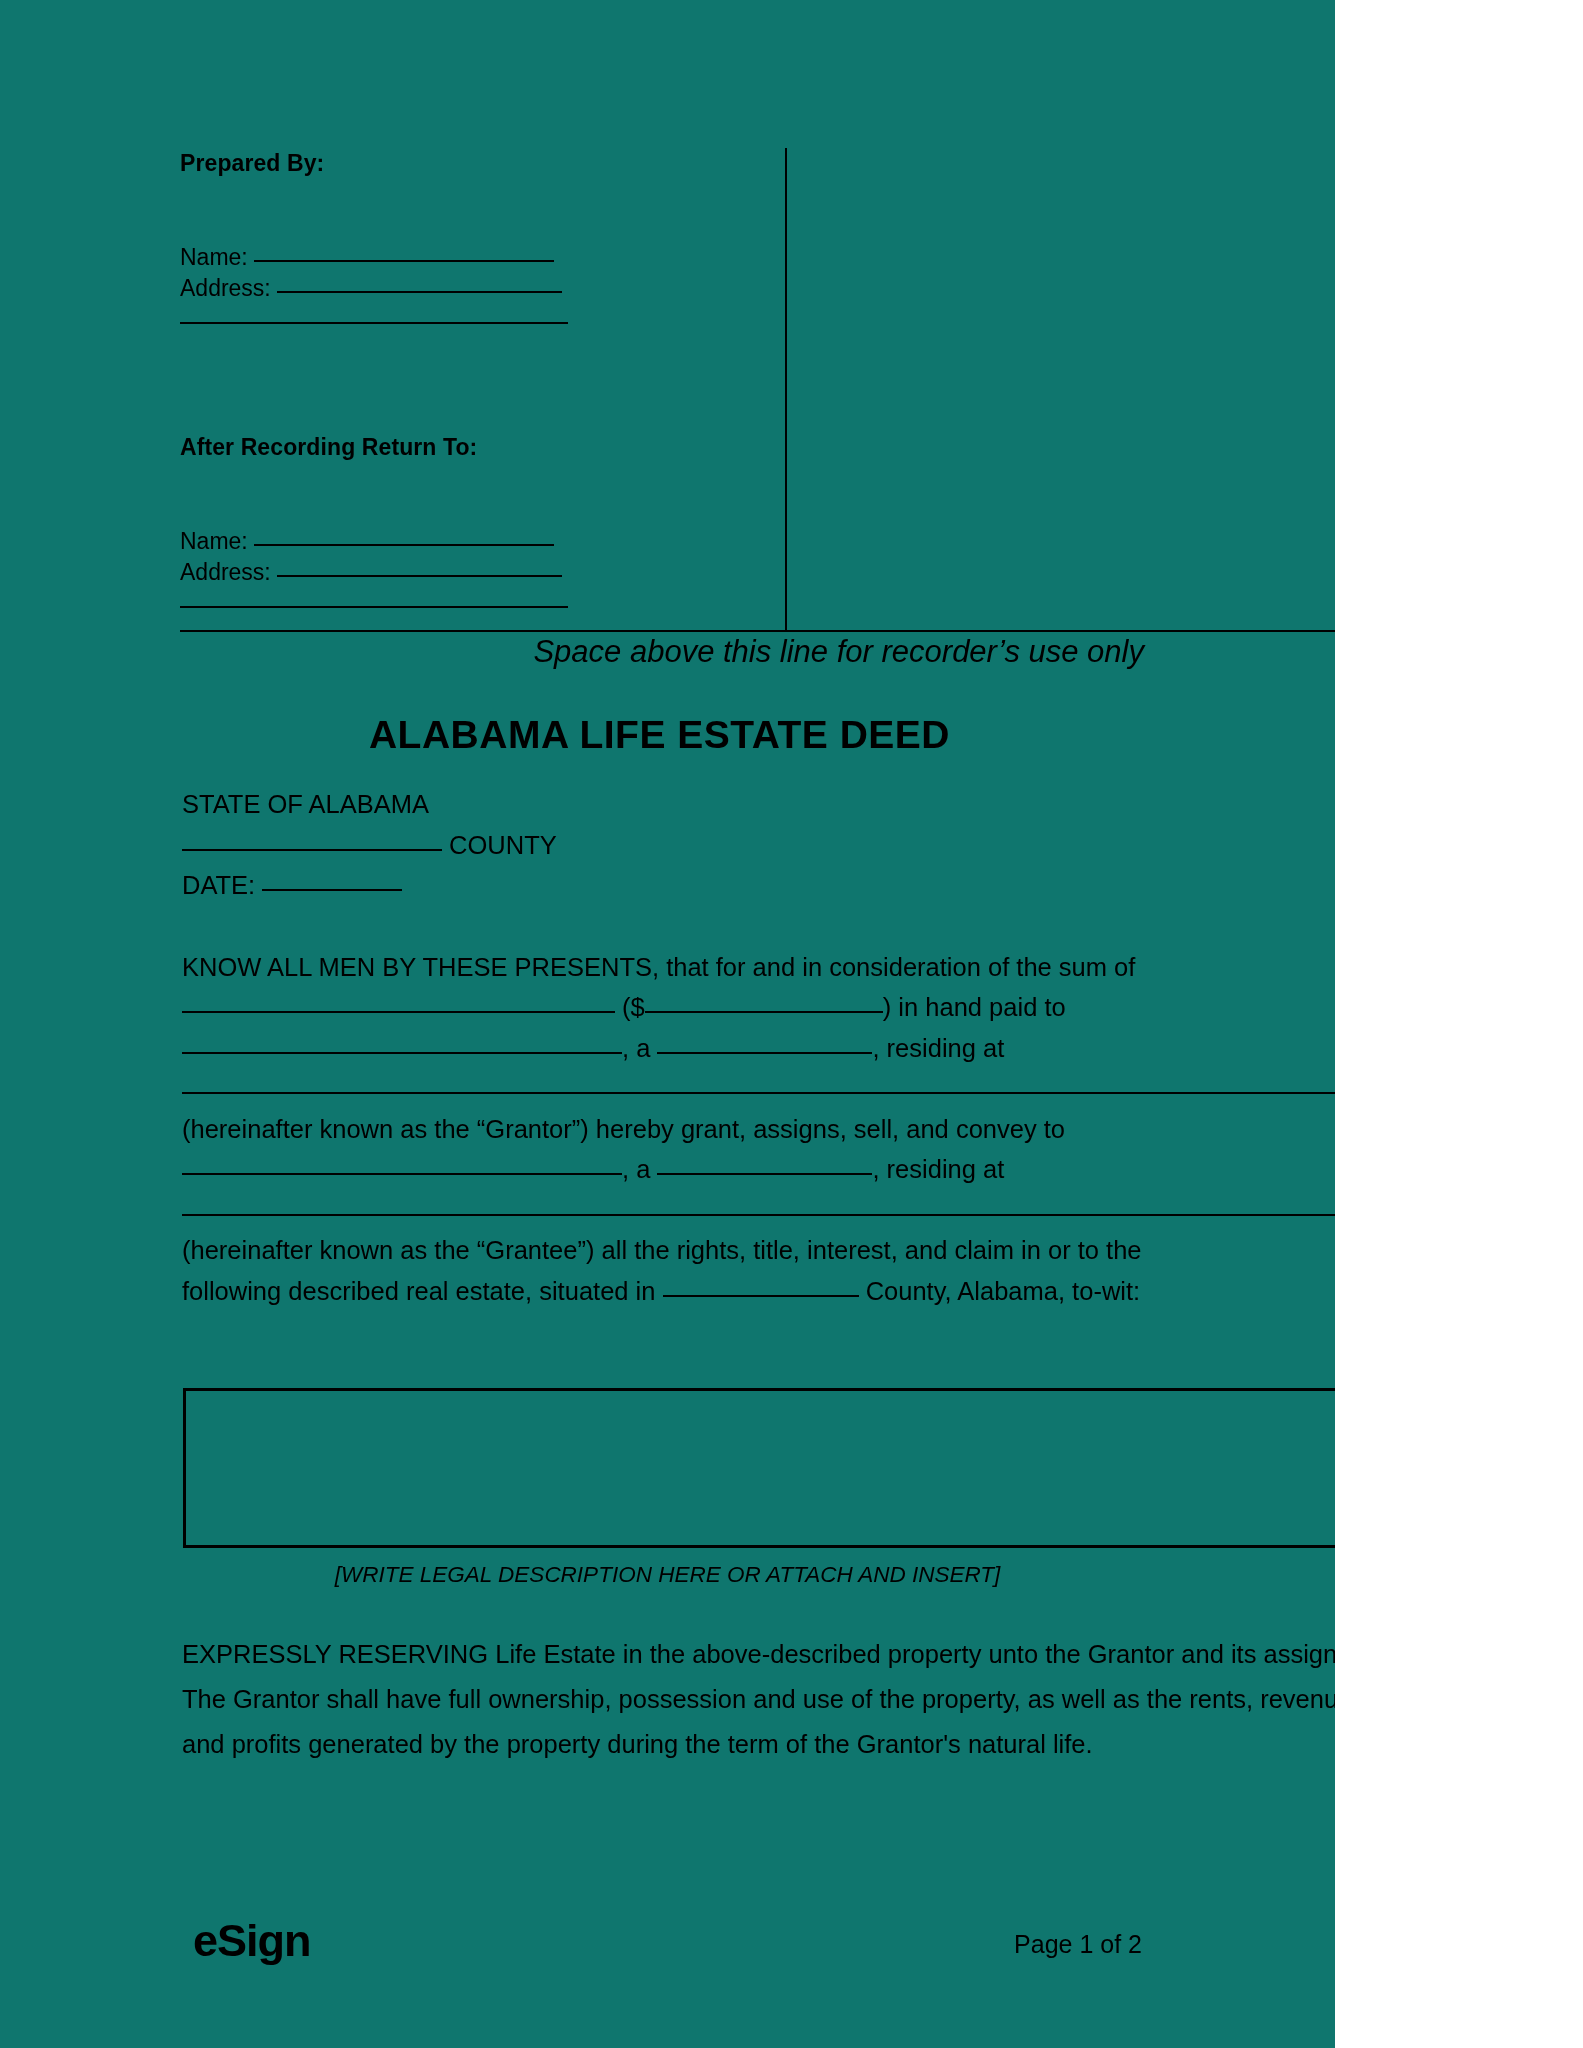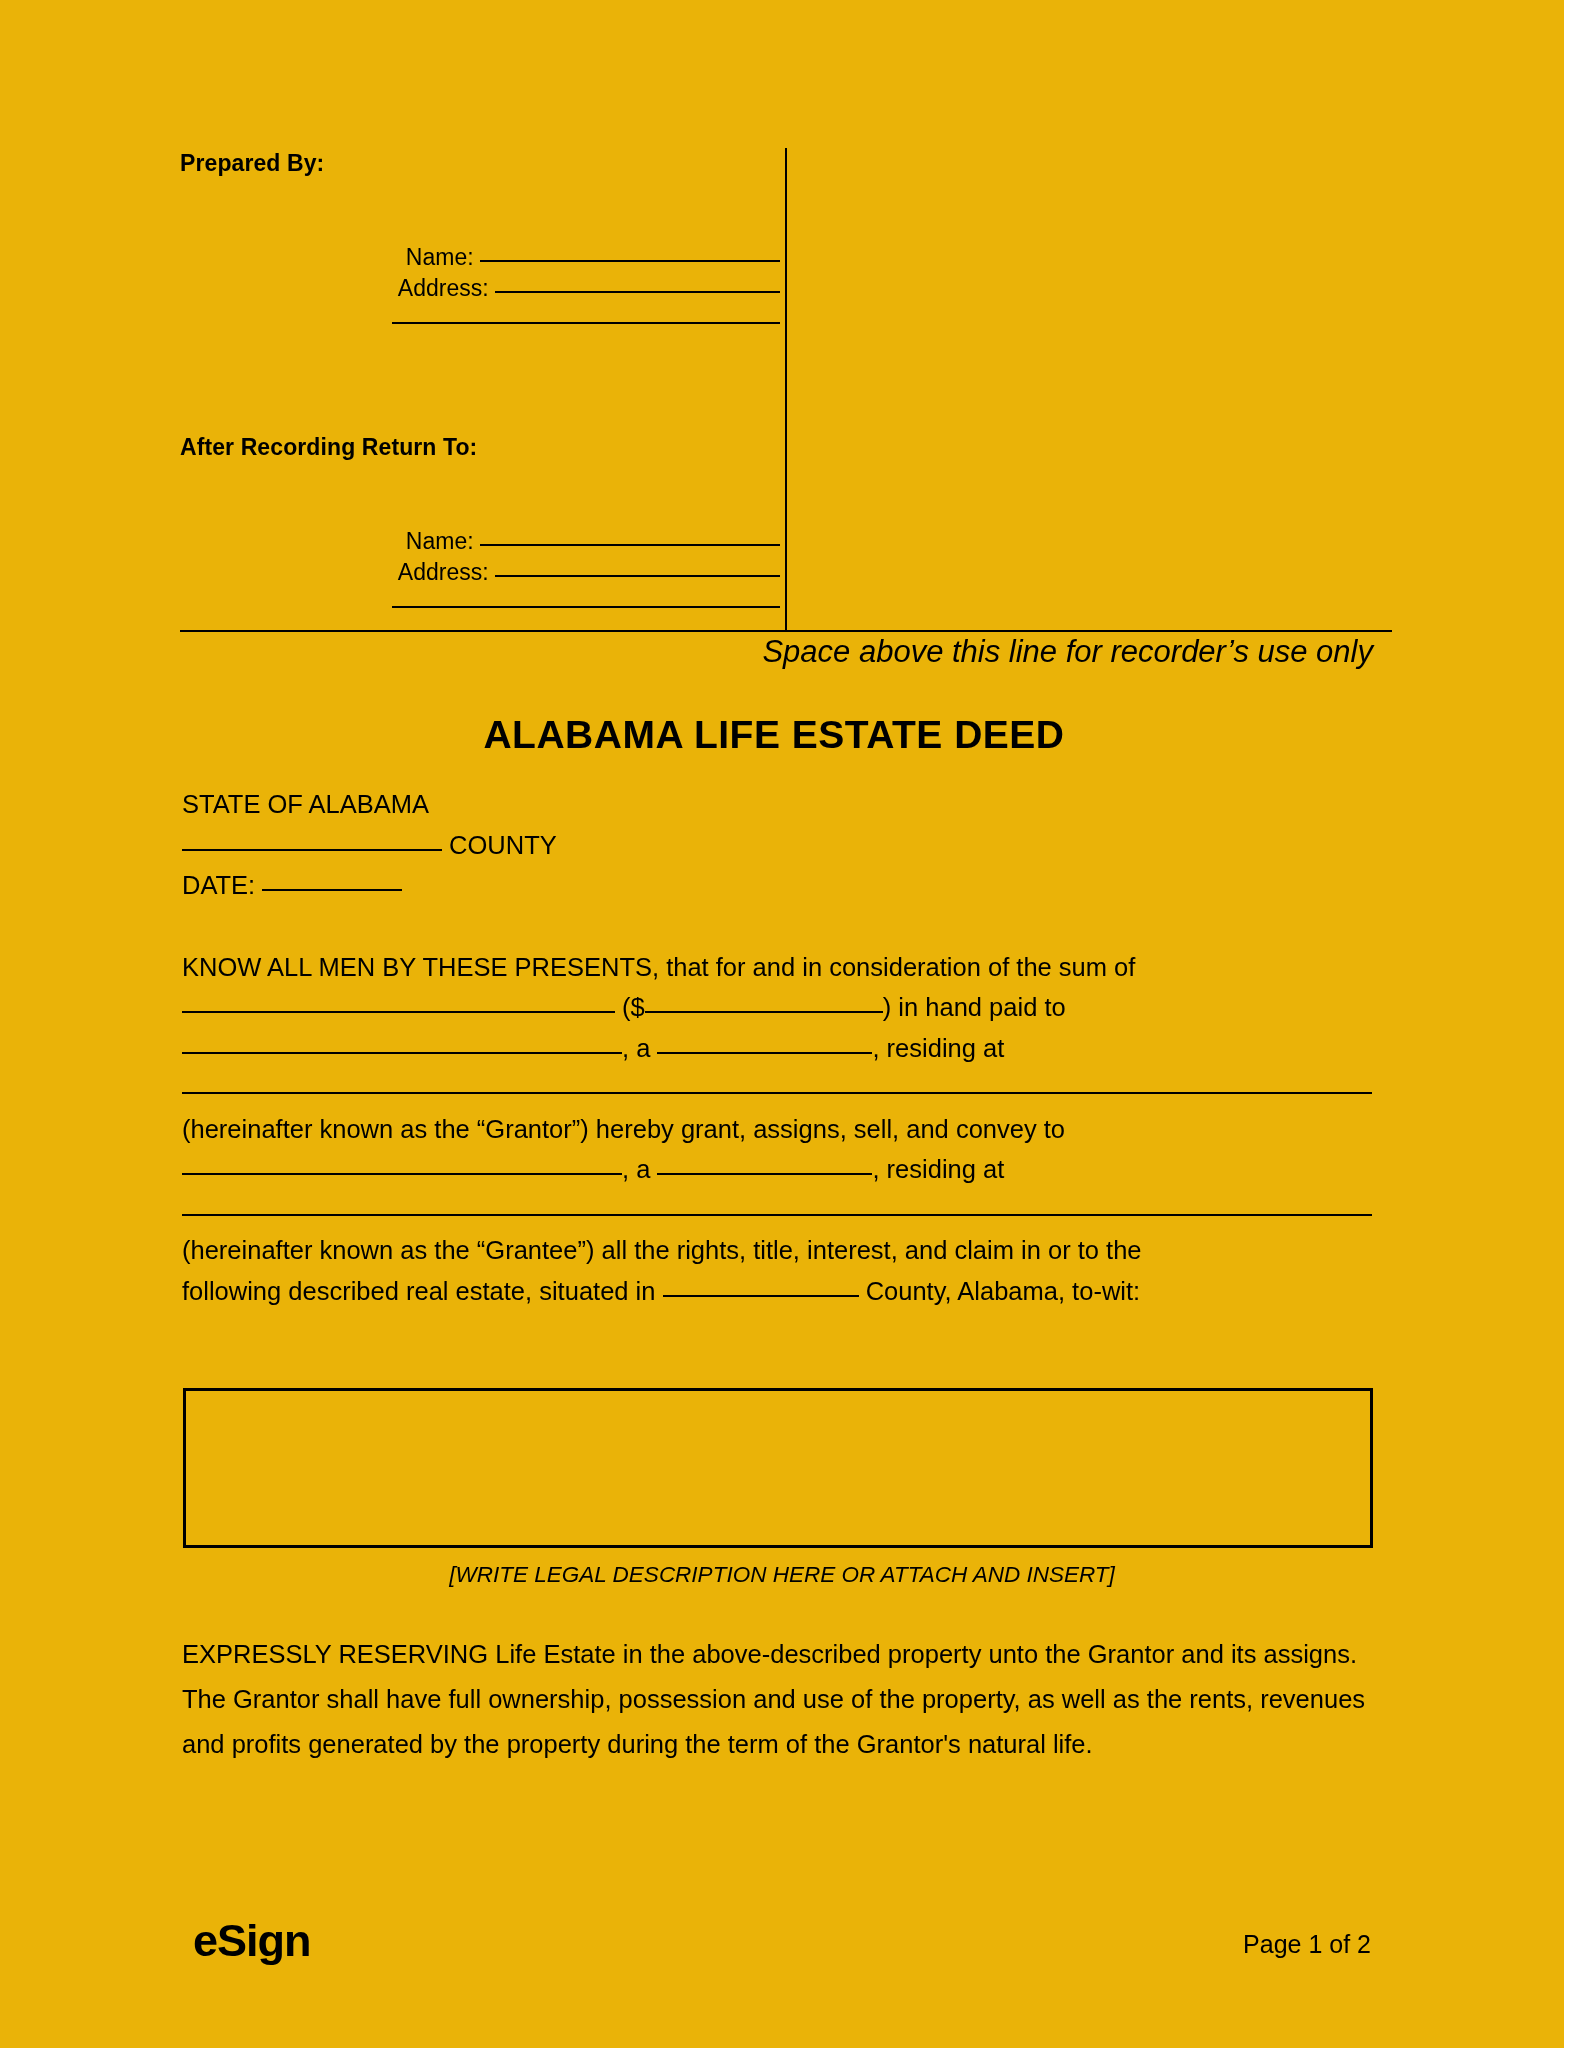--- a/index.html
+++ b/index.html
@@ -6,23 +6,23 @@
     margin: 0;
     padding: 0;
     background: #ffffff;
   }
   body {
     font-family: "Liberation Sans", sans-serif;
     color: #000000;
   }
   .page {
     position: relative;
-    width: 1564px;
+    width: 1335px;
     height: 2048px;
-    background: #eab308;
+    background: #0f766e;
     overflow: hidden;
   }
 
   
   .recorder-block {
     position: absolute;
     left: 180px;
     top: 148px;
     width: 1210px;
     height: 484px;
@@ -46,21 +46,20 @@
     font-size: 23px;
     line-height: 30px;
     margin: 0;
     letter-spacing: 0.1px;
   }
   .rec-row {
     font-size: 23px;
     line-height: 31px;
     white-space: nowrap;
     margin: 0;
-    text-align: right;
   }
   .fill {
     display: inline-block;
     border-bottom: 2.5px solid #000;
     vertical-align: 3px;
   }
   .gap-sm { height: 33px; }
   .gap-md { height: 64px; }
 
   .recorder-baseline {

